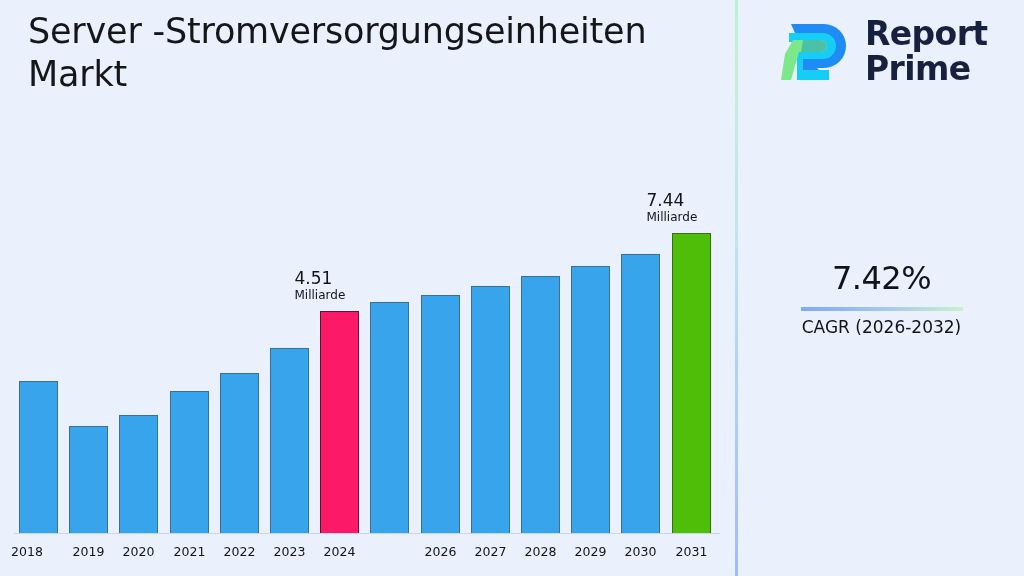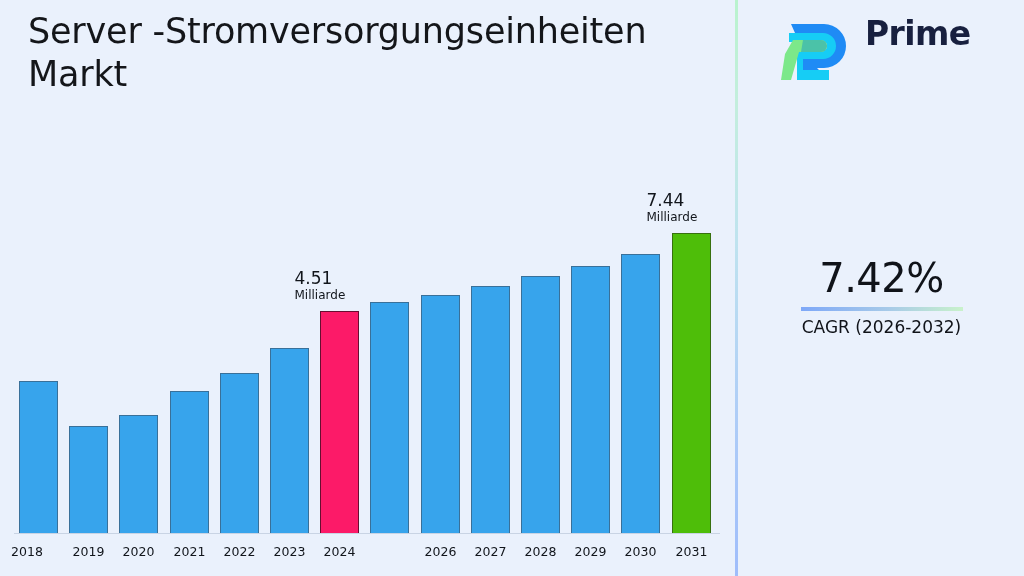--- a/index.html
+++ b/index.html
@@ -63,21 +63,21 @@
   .logo{position:absolute;left:38px;top:14px;width:232px;height:76px;}
   .logo-mark{position:absolute;left:0;top:4px;width:78px;height:68px;}
   .logo-text{
     position:absolute;left:88px;top:2px;width:150px;
     font-size:33px;line-height:35px;font-weight:bold;
     color:#18203f;letter-spacing:-0.6px;
   }
   .logo-text span{display:block;}
 
   .cagr-block{position:absolute;left:0;top:254px;width:285px;text-align:center;}
-  .cagr-value{font-size:40px;color:#101319;line-height:48px;letter-spacing:-0.5px;}
+  .cagr-value{font-size:32px;color:#101319;line-height:48px;letter-spacing:-0.5px;}
   .cagr-rule{
     width:162px;height:4px;margin:5px auto 4px auto;
     background:linear-gradient(to right,#7ea8f8 0%,#a8cbe8 55%,#c9f2cb 100%);
   }
   .cagr-label{font-size:17px;color:#101319;line-height:24px;}
 </style>
 </head>
 <body>
 
 <div class="stage">
@@ -141,20 +141,21 @@
     <div class="logo">
       <div class="logo-mark">
         <svg viewBox="0 0 78 68" width="78" height="68" xmlns="http://www.w3.org/2000/svg">
           <path d="M14 6 H47 A22 22 0 0 1 47 50 H40 L52 62 H20 L20 38 H46 A7 7 0 0 0 46 24 H22 Z" fill="#1f8bf5"></path>
           <path d="M12 15 H46 A13 13 0 0 1 46 41 H26 L26 52 H52 L52 62 H20 L20 32 H46 A4 4 0 0 0 46 24 H12 Z" fill="#16cdf5"></path>
           <path d="M8 36 L16 22 H44 A6 6 0 0 1 44 34 H22 L14 62 H4 Z" fill="#7ce88a"></path>
           <path d="M26 22 H44 A6 6 0 0 1 44 34 H24 Z" fill="#4bc2a8"></path>
         </svg>
       </div>
       <div class="logo-text">
+        <span>Report</span>
         <span>Prime</span>
       </div>
     </div>
 
     <div class="cagr-block">
       <div class="cagr-value">7.42%</div>
       <div class="cagr-rule"></div>
       <div class="cagr-label">CAGR (2026-2032)</div>
     </div>
   </div>

